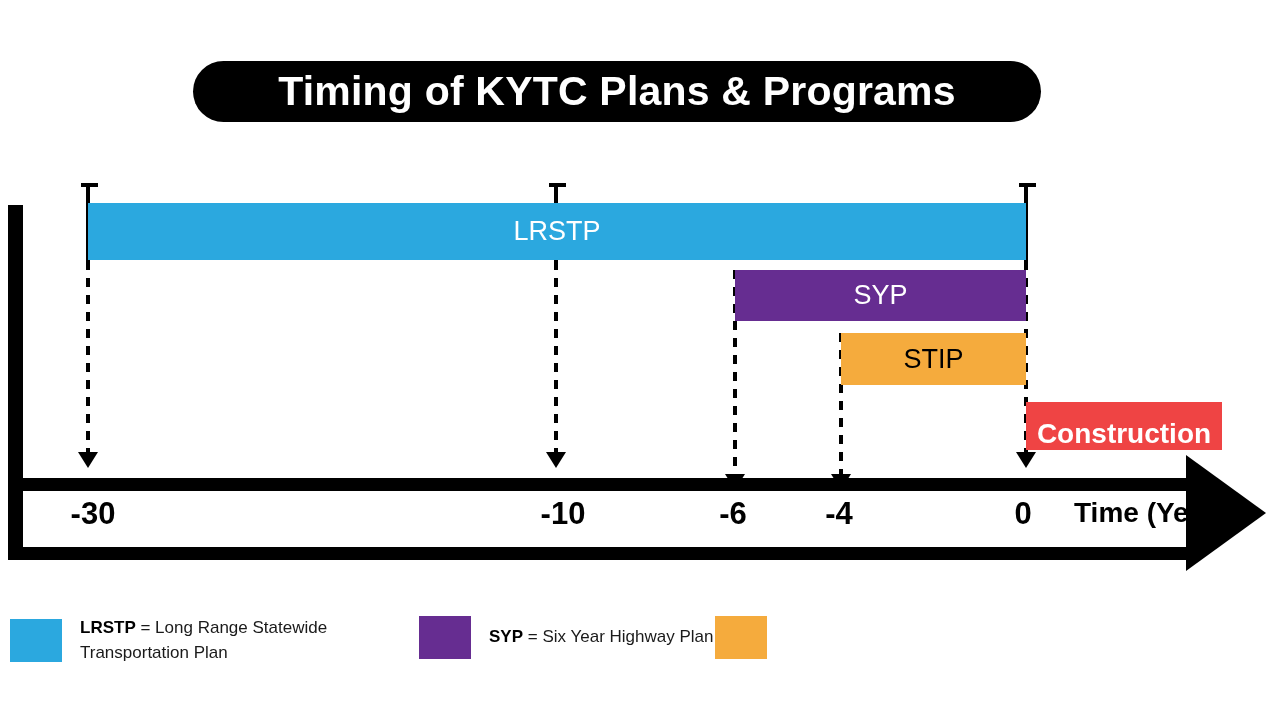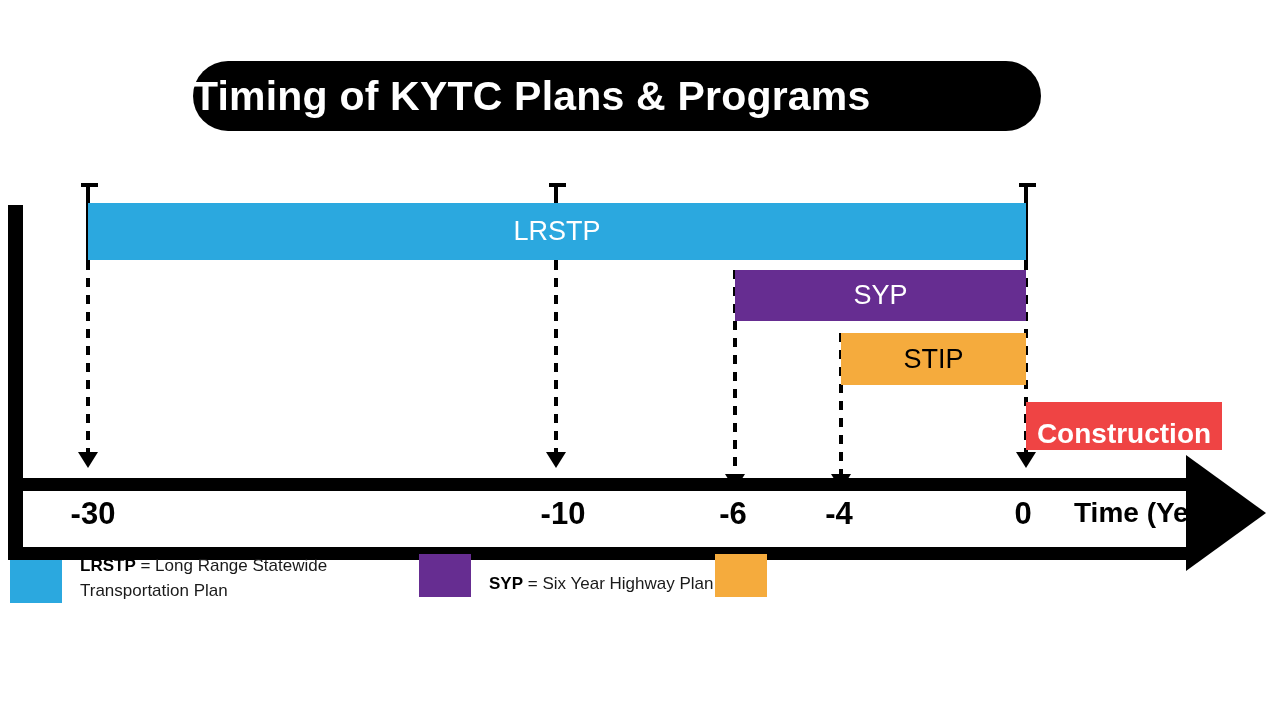--- a/index.html
+++ b/index.html
@@ -19,26 +19,26 @@
     height: 720px;
     background: #ffffff;
   }
 
   
   .title-pill {
     position: absolute;
     left: 193px;
     top: 61px;
     width: 848px;
-    height: 70px;
+    height: 61px;
     background: #000000;
     border-radius: 37px;
     display: flex;
     align-items: center;
-    justify-content: flex-start;
+    justify-content: center;
   }
   .title-text {
     color: #ffffff;
     font-size: 41px;
     font-weight: bold;
     letter-spacing: 0.2px;
     white-space: nowrap;
   }
 
   
@@ -159,23 +159,23 @@
     left: 1074px;
     font-size: 28px;
     font-weight: bold;
     color: #000000;
     white-space: nowrap;
   }
 
   
   .legend-item {
     position: absolute;
-    top: 554px;
+    top: 616px;
     display: flex;
-    align-items: flex-end;
+    align-items: center;
   }
   .legend-swatch {
     width: 52px;
     height: 43px;
     flex: 0 0 auto;
   }
   .legend-text {
     margin-left: 18px;
     font-size: 17px;
     color: #1a1a1a;

